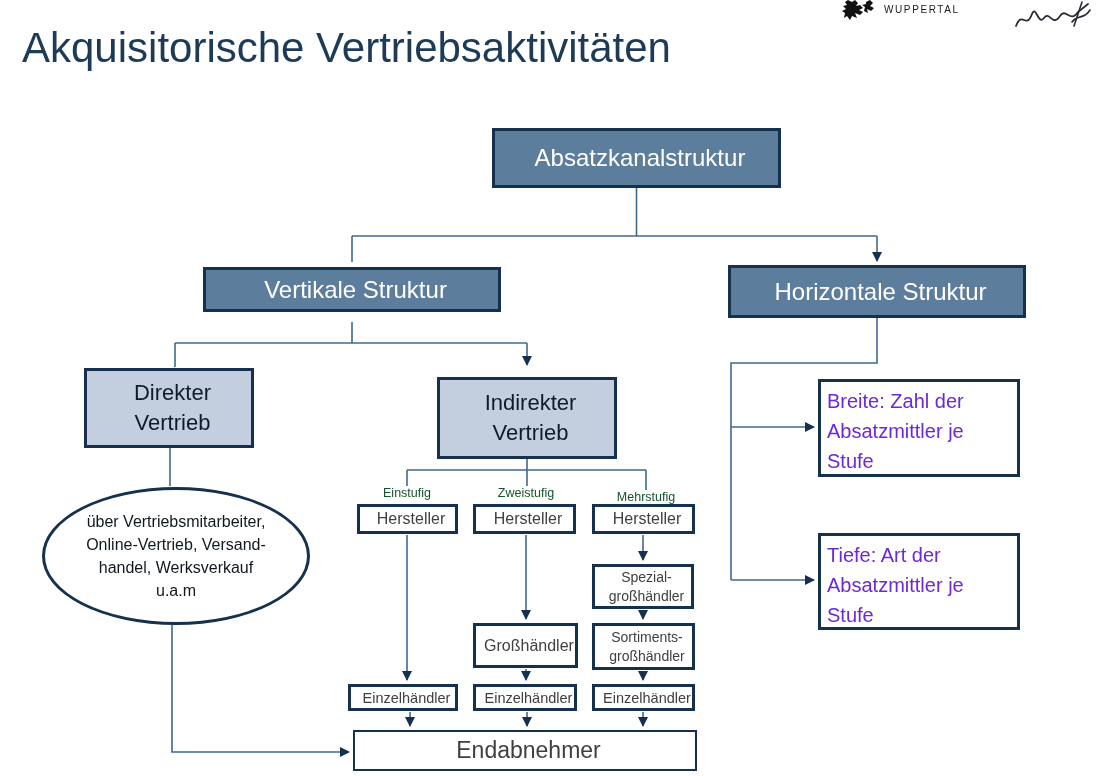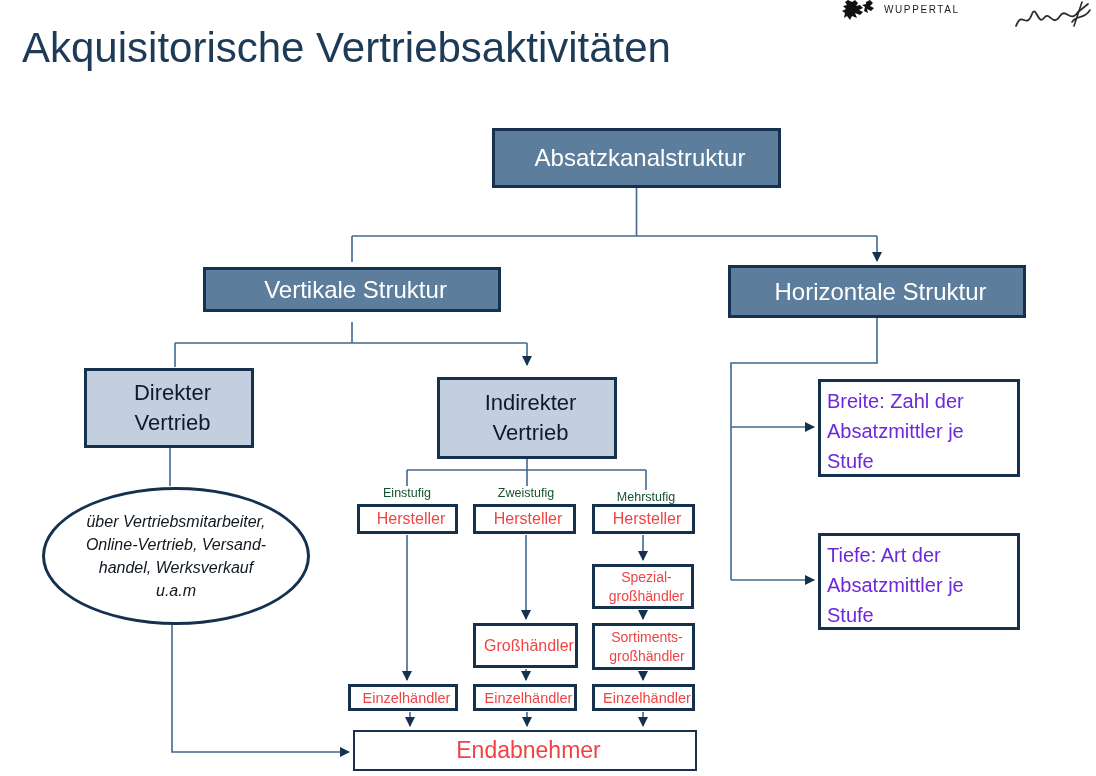--- a/index.html
+++ b/index.html
@@ -28,21 +28,21 @@
         text-align:center;white-space:pre-line;padding-left:7px;}
   .dark{
     background:#5d7d9c;border:3px solid #16314e;color:#ffffff;
     font-size:24px;
   }
   .light{
     background:#c3cfde;border:3px solid #16314e;color:#0d1b2b;
     font-size:22px;line-height:1.35;
   }
   .white{
-    background:#ffffff;border:3px solid #16314e;color:#ef4444;
+    background:#ffffff;border:3px solid #16314e;color:#404040;
   }
   .ellipse{
     position:absolute;box-sizing:border-box;border:3px solid #16314e;border-radius:50%;
     background:#ffffff;color:#101820;display:flex;align-items:center;justify-content:center;
     text-align:center;font-size:16px;line-height:1.45;white-space:pre-line;
   }
   .stage-label{
     position:absolute;font-size:12.5px;color:#14532d;text-align:left;transform:translateX(-50%);
     white-space:nowrap;
   }
@@ -121,21 +121,21 @@
   <div class="node dark" style="left:492px;top:128px;width:289px;height:60px;">Absatzkanalstruktur</div>
 
   <div class="node dark" style="left:203px;top:267px;width:298px;height:45px;">Vertikale Struktur</div>
   <div class="node dark" style="left:728px;top:265px;width:298px;height:53px;">Horizontale Struktur</div>
 
   <div class="node light" style="left:84px;top:368px;width:170px;height:80px;">Direkter
 Vertrieb</div>
   <div class="node light" style="left:437px;top:369px;width:180px;height:82px;margin-top:8px;">Indirekter
 Vertrieb</div>
 
-  <div class="ellipse" style="left:42px;top:487px;width:268px;height:138px;font-style:italic;">über Vertriebsmitarbeiter,
+  <div class="ellipse" style="left:42px;top:487px;width:268px;height:138px;">über Vertriebsmitarbeiter,
 Online-Vertrieb, Versand-
 handel, Werksverkauf
 u.a.m</div>
 
   <div class="stage-label" style="left:407px;top:486px;">Einstufig</div>
   <div class="stage-label" style="left:526px;top:486px;">Zweistufig</div>
   <div class="stage-label" style="left:646px;top:490px;">Mehrstufig</div>
 
   <div class="node white" style="left:357px;top:504px;width:101px;height:30px;border-width:3.5px;font-size:16px;">Hersteller</div>
   <div class="node white" style="left:473px;top:504px;width:103px;height:30px;border-width:3.5px;font-size:16px;">Hersteller</div>

